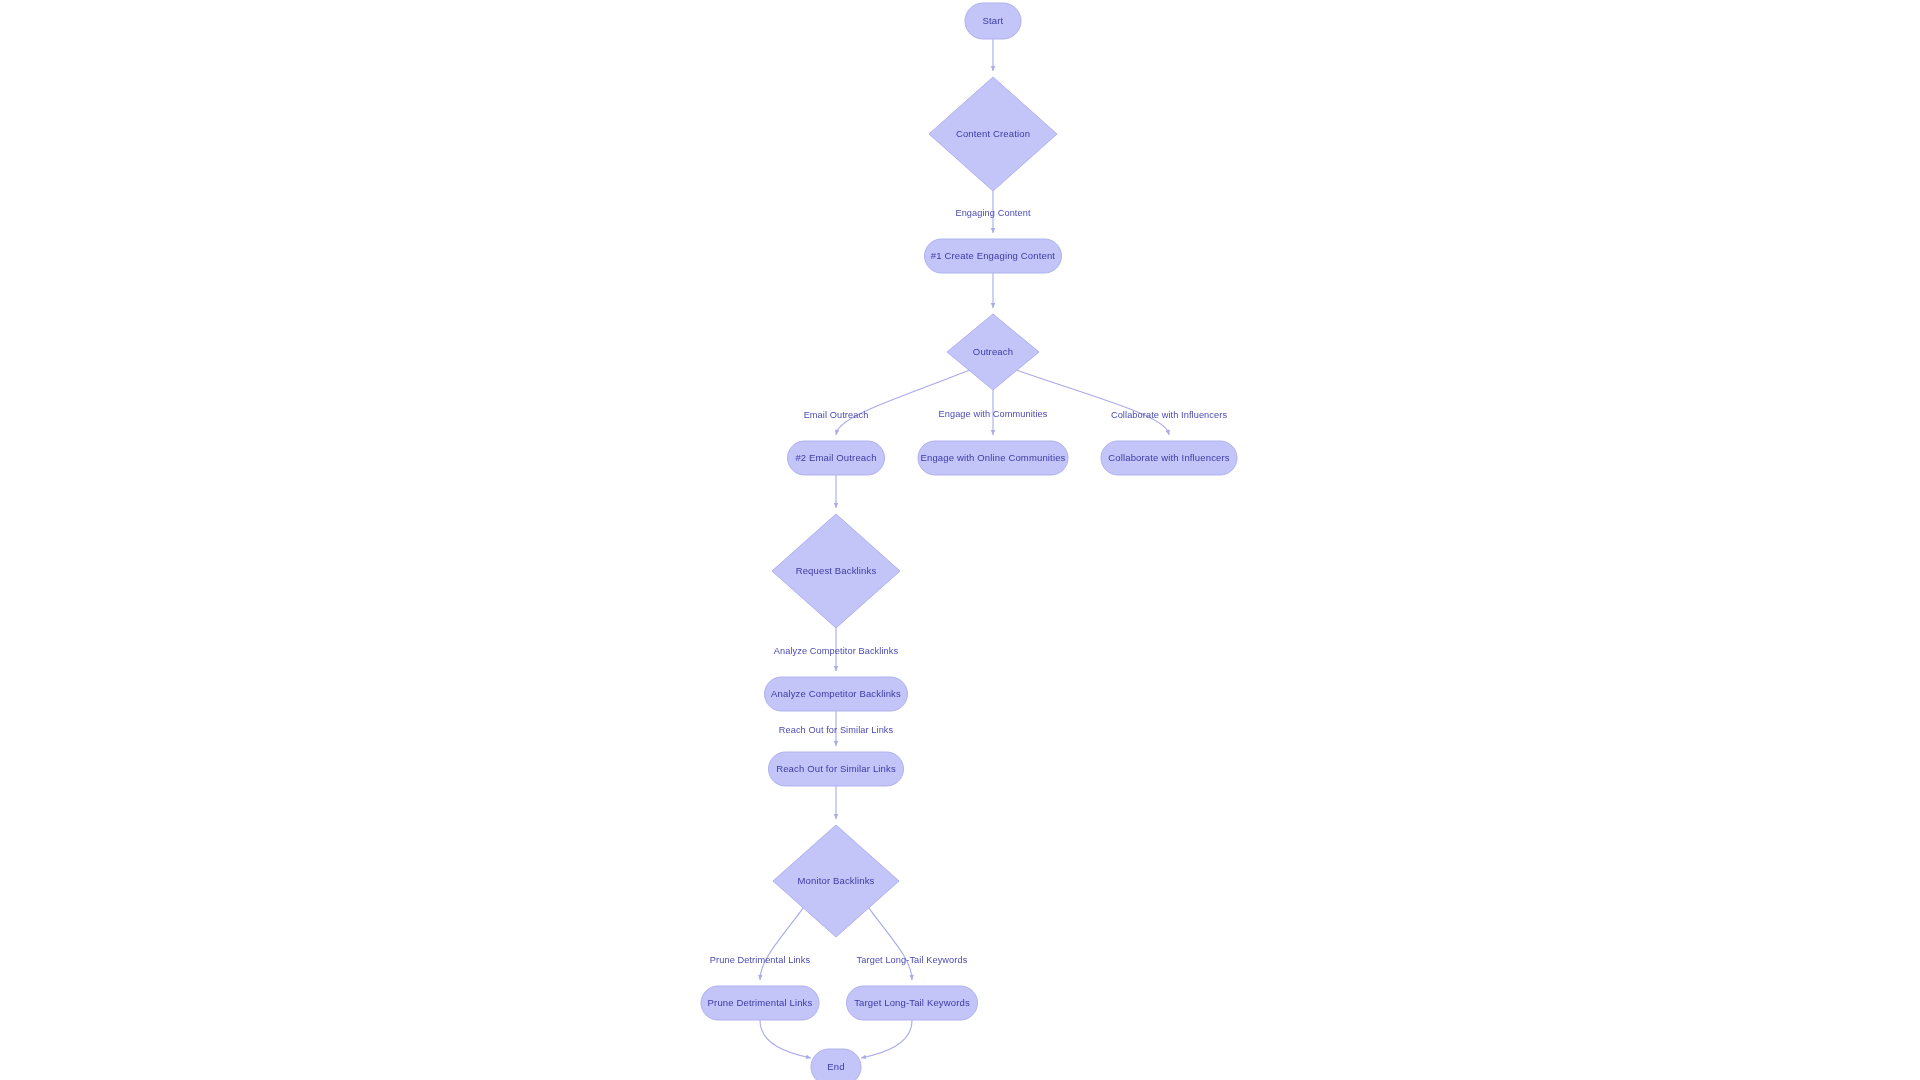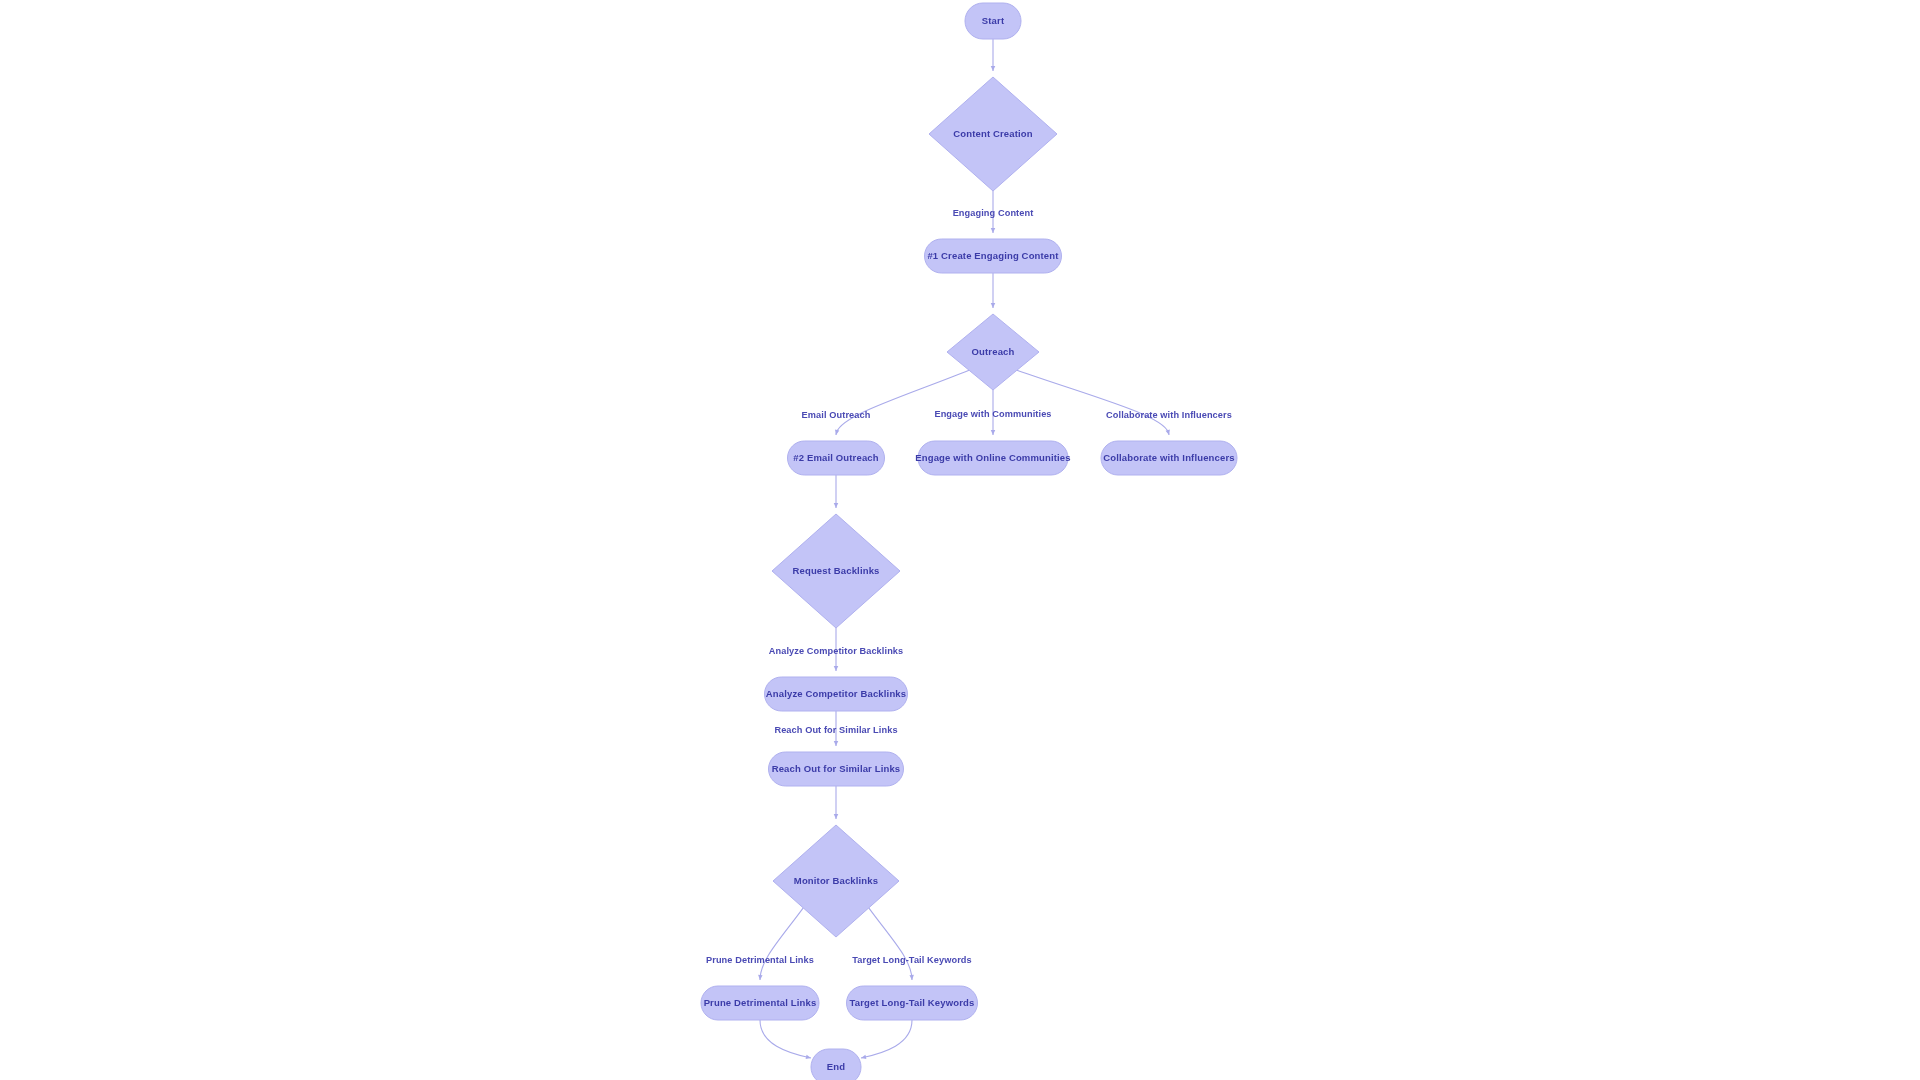--- a/index.html
+++ b/index.html
@@ -10,21 +10,20 @@
     width: 1920px;
     height: 1080px;
     overflow: hidden;
     font-family: "Liberation Sans", sans-serif;
   }
   #flow-root {
     position: relative;
     width: 1901px;
     height: 1080px;
     background: #ffffff;
-    font-weight: bold;
   }
   svg#flow-canvas {
     position: absolute;
     left: 0;
     top: 0;
     width: 1920px;
     height: 1080px;
     display: block;
   }
   .node-shape {

